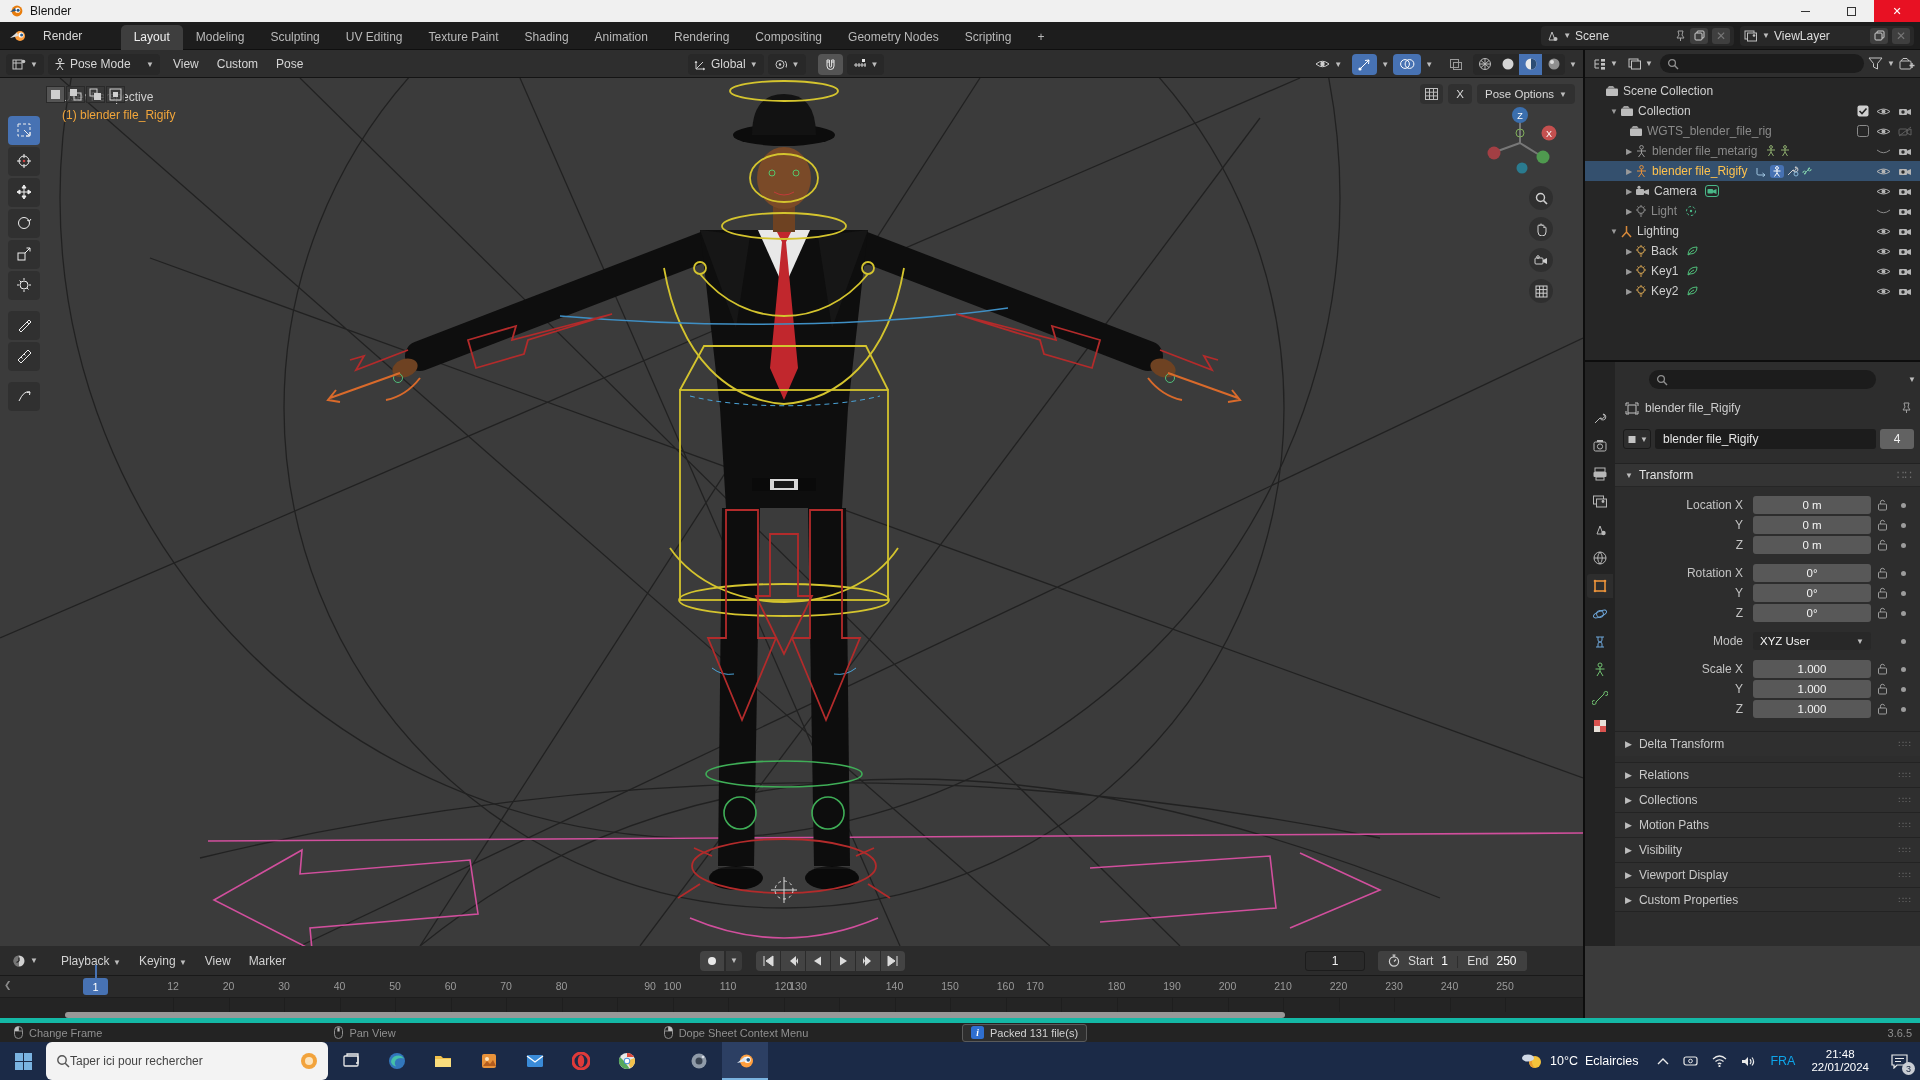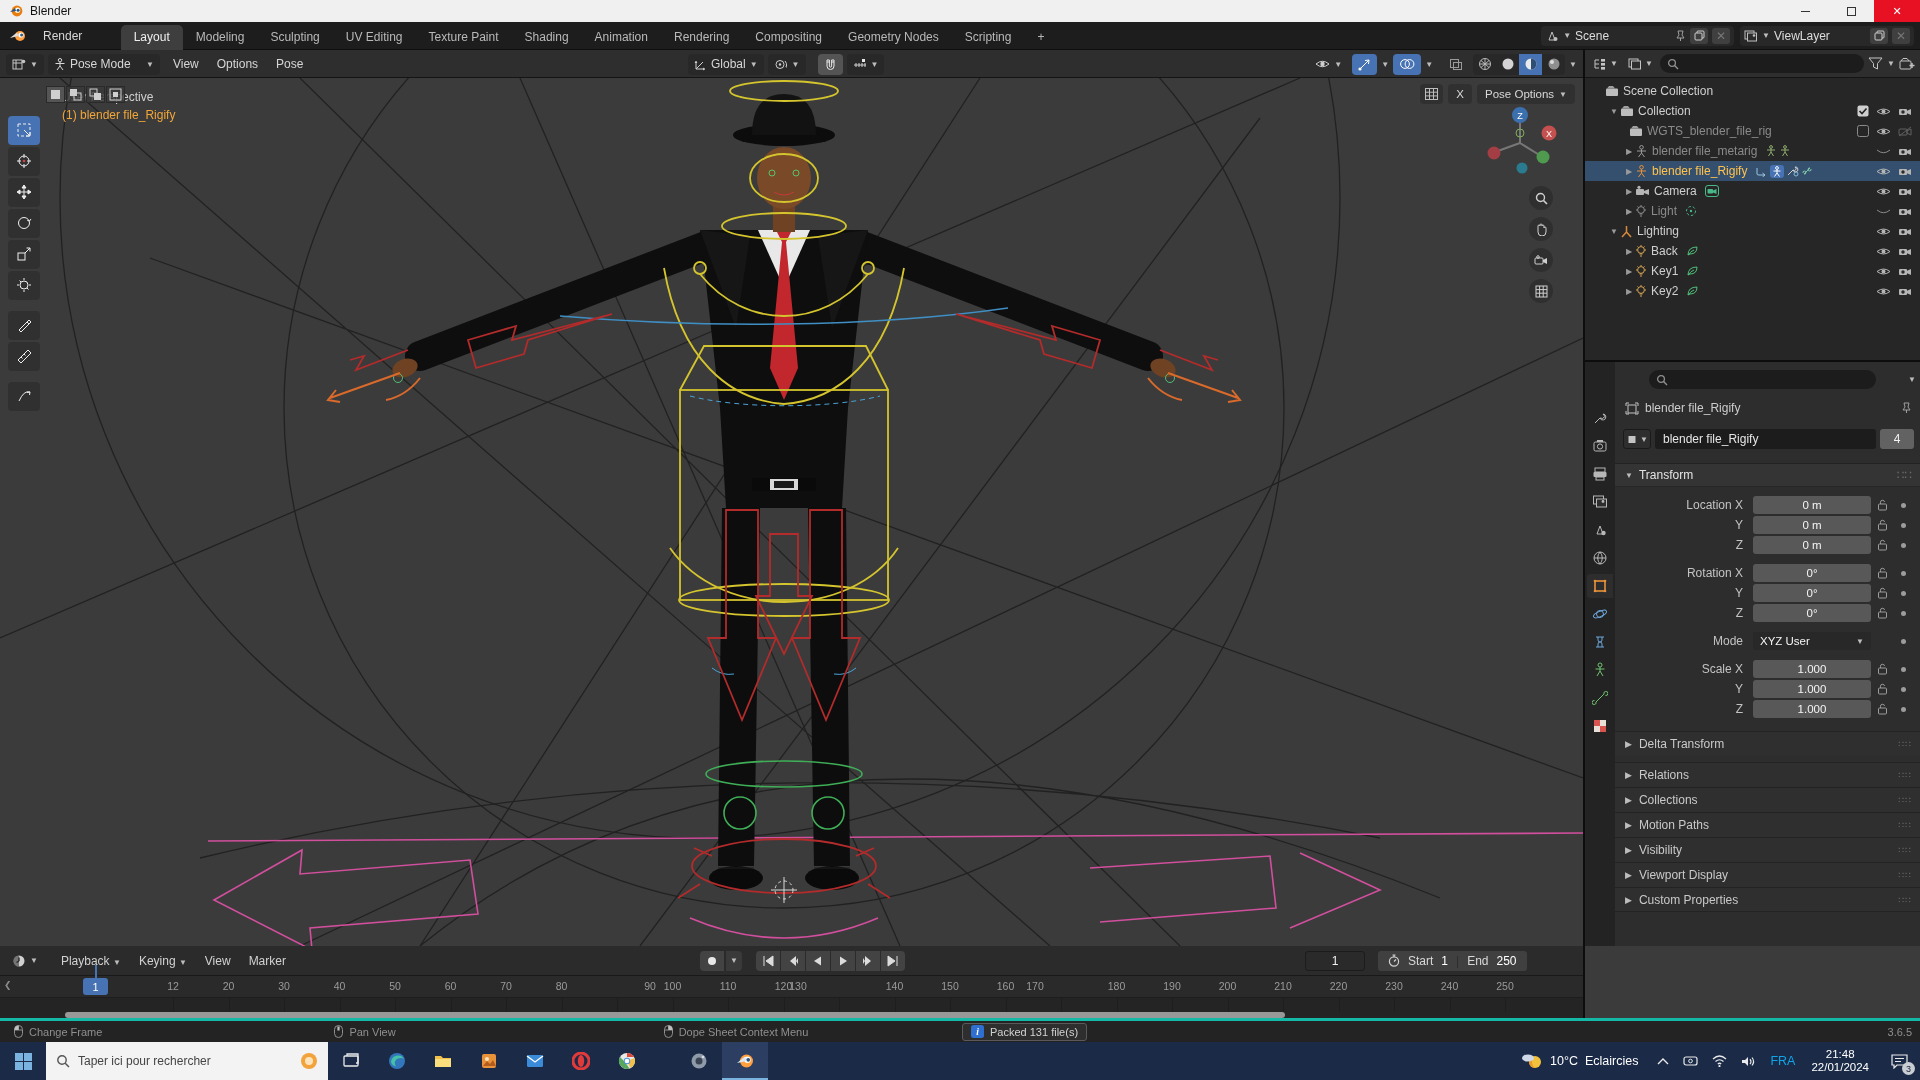--- a/index.html
+++ b/index.html
@@ -132,31 +132,31 @@
   .gridline { position:absolute; top:0; width:1px; height:14px; background:#1e1e1e; }
   #playhead-box { position:absolute; left:83px; top:2px; width:25px; height:17px; background:#4772b3;
     border-radius:3px; color:#fff; font-size:11px; display:flex; align-items:center; justify-content:center; }
   #playhead-line { position:absolute; left:95px; top:19px; width:2px; height:17px; background:#4772b3; }
   #tl-scroll { position:relative; height:6px; background:#242424; }
   #tl-thumb { position:absolute; left:65px; top:0px; width:1220px; height:6px; background:#989898; border-radius:3px; }
   #corner-filler { position:absolute; left:1583px; top:946px; width:337px; height:72px; background:#3b3b3b;
     border-left:2px solid #0d0d0d; }
   
   #statusbar { position:absolute; left:0; top:1018px; width:1920px; height:24px; background:#232323;
-    border-top:3px solid #14b8a6; display:flex; align-items:center; color:#8f8f8f; font-size:11px; }
+    border-top:5px solid #14b8a6; display:flex; align-items:center; color:#8f8f8f; font-size:11px; }
   .sb-item { display:flex; align-items:center; gap:6px; }
   #packed-pill { display:flex; align-items:center; gap:6px; border:1px solid #5a5a5a; background:#2e2e2e;
     border-radius:3px; height:18px; padding:0 8px; color:#d2d2d2; position:absolute; left:962px; }
   #sb-version { position:absolute; right:8px; color:#8f8f8f; }
   
   #taskbar { position:absolute; left:0; top:1042px; width:1920px; height:38px; background:#1b2a47;
     display:flex; align-items:center; color:#fff; }
   #tb-start { width:46px; height:38px; display:flex; align-items:center; justify-content:center; }
   #tb-search { width:282px; height:38px; background:#f3f3f3; display:flex; align-items:center;
-    color:#444; font-size:12px; gap:8px; padding:0 10px; }
+    color:#444; font-size:12px; padding:0 10px;border-radius:6px; }
   .tb-app { width:46px; height:38px; display:flex; align-items:center; justify-content:center; }
   .tb-app.open { background:#2c3f63; box-shadow:inset 0 -2px 0 #7ab3e0; }
   #tb-right { margin-left:auto; display:flex; align-items:center; height:38px; }
   #tb-weather { display:flex; align-items:center; gap:7px; font-size:12.5px; padding:0 12px; }
   .tray-ico { padding:0 7px; display:flex; align-items:center; color:#0ea5e9; }
   #tb-clock { text-align:center; font-size:11.5px; line-height:13px; padding:0 9px; }
   #tb-notif { width:42px; height:38px; display:flex; align-items:center; justify-content:center; position:relative; }
   #tb-notif .cnt { position:absolute; right:5px; bottom:5px; background:#c9cdd4; color:#16233c; border-radius:50%;
     width:13px; height:13px; font-size:9px; display:flex; align-items:center; justify-content:center; }
   svg { display:block; }
@@ -262,21 +262,21 @@
     <div class="hbtn" style="width:112px;">
       <svg width="12" height="13" viewBox="0 0 12 13">
           <circle cx="6" cy="2.2" r="1.7" fill="none" stroke="#d8d8d8"></circle>
           <path d="M6 4 V8 M1.5 5.5 L10.5 5.5 M6 8 L3 12 M6 8 L9 12" stroke="#d8d8d8" fill="none"></path>
         </svg>
       <span style="flex:1;">Pose Mode</span>
       <span class="chev">▼</span>
     </div>
     <div id="vp-menus" style="display:flex;">
         <div class="menu-item">View</div>
-        <div class="menu-item">Options</div>
+        <div class="menu-item">Custom</div>
         <div class="menu-item">Pose</div>
       </div>
   </div>
   <div class="hrow" style="left:688px;">
     <div class="hbtn">
       <svg width="13" height="13" viewBox="0 0 13 13">
           <path d="M2 11 L2 3 M2 11 L11 11 M2 11 L9 4" stroke="#cfcfcf" fill="none"></path>
           <path d="M2 3 l-1.5 2 h3 Z M11 11 l-2 -1.5 v3 Z" fill="#cfcfcf"></path>
         </svg>
       <span>Global</span>

